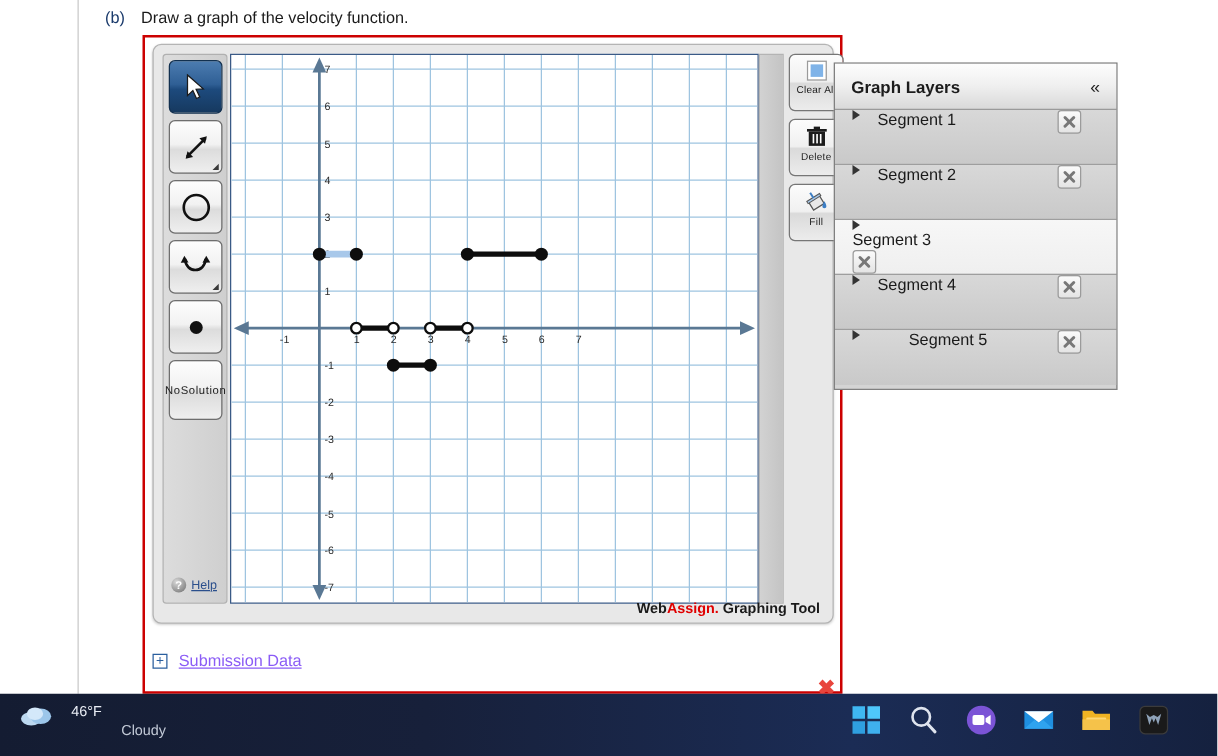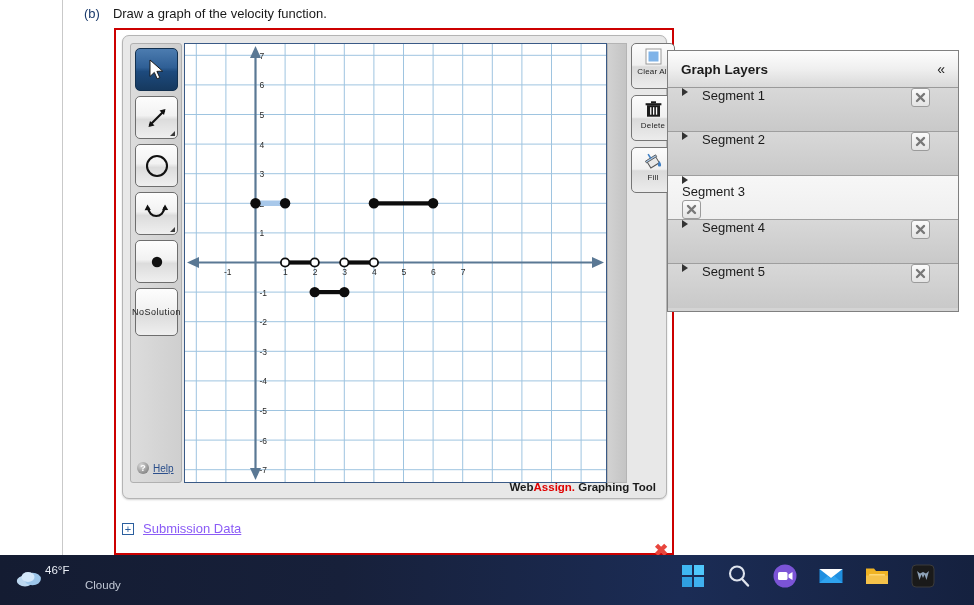--- a/index.html
+++ b/index.html
@@ -123,41 +123,41 @@
     position: absolute; right: 10px; bottom: 5px;
     font-size: 11.5px; color: #3a3a3a;
   }
   .watermark .w1 { color: #1a1a1a; font-weight: bold; }
   .watermark .w2 { color: #e00000; font-weight: bold; }
   .watermark .w3 { color: #1a1a1a; font-weight: bold; }
 
   
   .layers {
     position: absolute; left: 667px; top: 50px;
-    width: 292px; height: 262px;
+    width: 227px; height: 262px;
     border: 1px solid #808080;
     background: #d4d4d4;
   }
   .layers-head {
     height: 37px; display: flex; align-items: center;
     justify-content: space-between; padding: 0 13px;
     background: linear-gradient(to bottom,#fdfdfd 0%,#efefef 50%,#d9d9d9 100%);
     border-bottom: 1px solid #9a9a9a;
   }
   .layers-title { font-size: 13.5px; font-weight: bold; color: #1c1c1c; }
   .collapse { font-size: 14px; color: #222; cursor: pointer; line-height: 1; }
   .layer-row {
     height: 44px; display: flex; align-items: flex-start;
     border-bottom: 1px solid #9e9e9e;
     background: linear-gradient(to bottom,#d8d8d8,#c9c9c9);
     padding: 0 28px 0 14px;
     cursor: pointer;
   }
   .layer-row.alt { background: linear-gradient(to bottom,#f7f7f7,#efefef); flex-direction: column; }
-  .layer-row:last-child { border-bottom: none; }
+  .layer-row:last-child { border-bottom: none; gap: 25px; }
   .layer-arrow {
     width: 0; height: 0; margin-right: 14px;
     border-top: 4px solid transparent; border-bottom: 4px solid transparent;
     border-left: 6px solid #333;
   }
   .layer-name { flex: 1; font-size: 13px; color: #1a1a1a; }
   .layer-close {
     width: 19px; height: 19px; border: 1px solid #9b9b9b; border-radius: 3px;
     background: linear-gradient(to bottom,#fbfbfb,#e4e4e4);
     display: flex; align-items: center; justify-content: center;
@@ -182,21 +182,21 @@
     color: #e8453c; font-size: 17px; font-weight: bold; cursor: pointer;
   }
 
   
   .taskbar {
     position: absolute; left: 0; bottom: 0; width: 974px; height: 50px;
     background: linear-gradient(to right,#141c32 0%,#17203a 35%,#1b2c55 70%,#15213f 100%);
   }
   .weather {
     position: absolute; left: 16px; top: 8px;
-    display: flex; align-items: center; gap: 2px;
+    display: flex; gap: 14px;
   }
   .weather-txt { color: #e9edf5; font-size: 11.5px; line-height: 15px; }
   .weather-txt .w-sub { color: #c2c9d6; margin-left: 40px; }
   .tray { position: absolute; left: 680px; top: 8px; display: flex; gap: 20px; }
   .tray-ic { width: 26px; height: 26px; cursor: pointer; }
 </style>
 </head>
 <body>
 
 <div id="root">

